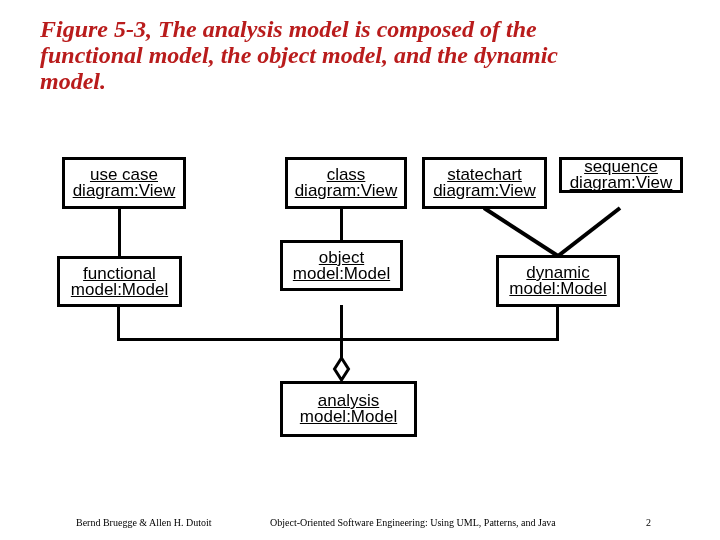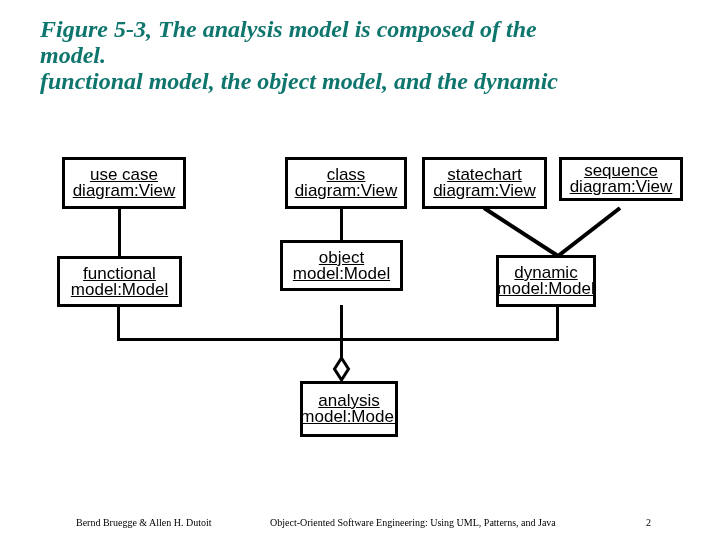--- a/index.html
+++ b/index.html
@@ -20,21 +20,21 @@
   .title {
     position: absolute;
     left: 40px;
     top: 16px;
     width: 640px;
     font-family: "Liberation Serif", serif;
     font-size: 24px;
     line-height: 26px;
     font-weight: bold;
     font-style: italic;
-    color: #0f766e;
+    color: #b91c1c;
     letter-spacing: 0px;
   }
 
   
   .box {
     position: absolute;
     box-sizing: border-box;
     background: #ffffff;
     border: 3px solid #000000;
     display: flex;
@@ -49,25 +49,25 @@
     font-family: "Liberation Sans", sans-serif;
     font-size: 17px;
     line-height: 16px;
     color: #000000;
     text-decoration: underline;
     white-space: nowrap;
   }
   .b-usecase    { left: 62px;  top: 157px; width: 124px; height: 52px; }
   .b-class      { left: 285px; top: 157px; width: 122px; height: 52px; }
   .b-statechart { left: 422px; top: 157px; width: 125px; height: 52px; }
-  .b-sequence   { left: 559px; top: 157px; width: 124px; height: 44px; }
+  .b-sequence   { left: 559px; top: 157px; width: 124px; height: 36px; }
   .b-functional { left: 57px;  top: 256px; width: 125px; height: 51px; }
   .b-object     { left: 280px; top: 240px; width: 123px; height: 51px; }
-  .b-dynamic    { left: 496px; top: 255px; width: 100px; height: 52px; }
-  .b-analysis   { left: 280px; top: 381px; width: 98px; height: 56px; margin-left: 20px; }
+  .b-dynamic    { left: 496px; top: 255px; width: 124px; height: 52px; }
+  .b-analysis   { left: 280px; top: 381px; width: 137px; height: 56px; }
 
   
   .line {
     position: absolute;
     background: #000000;
     z-index: 1;
   }
   .l-usecase-func { left: 118px; top: 207px; width: 3px;  height: 50px; }
   .l-class-obj    { left: 340px; top: 207px; width: 3px;  height: 50px; }
   .l-func-bus     { left: 117px; top: 305px; width: 3px;  height: 36px; }
@@ -97,22 +97,22 @@
   .f-book    { left: 270px; top: 517px; text-align: right; }
   .f-page    { left: 646px; top: 517px; }
 </style>
 </head>
 <body>
 
 <div class="slide">
 
   <div class="title">
     <div>Figure 5-3, The analysis model is composed of the</div>
+    <div>functional model, the object model, and the dynamic</div>
     <div>model.</div>
-    <div>functional model, the object model, and the dynamic</div>
   </div>
 
   <div class="line l-usecase-func"></div>
   <div class="line l-class-obj"></div>
   <div class="line l-func-bus"></div>
   <div class="line l-obj-diamond"></div>
   <div class="line l-dyn-bus"></div>
   <div class="line l-bus"></div>
 
   <svg class="overlay" viewBox="0 0 720 540">

